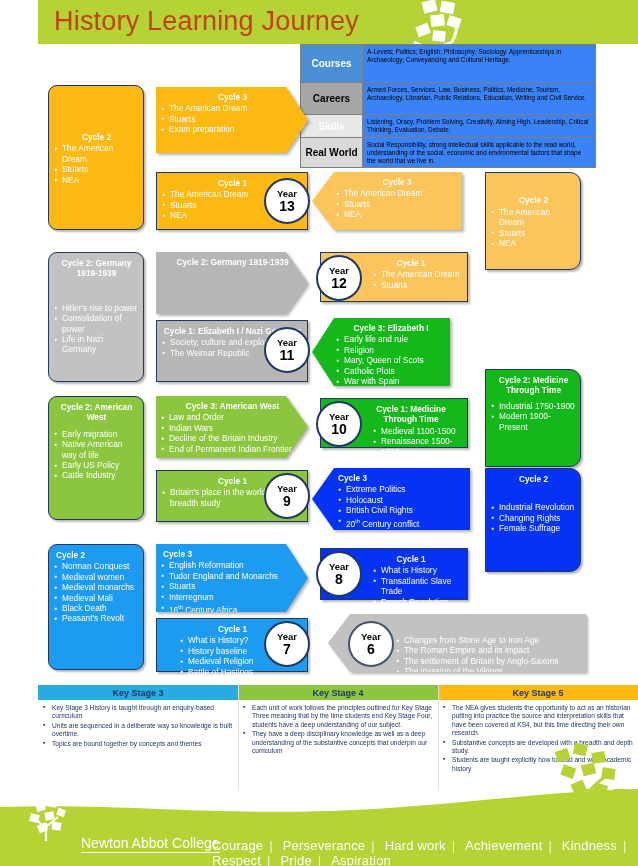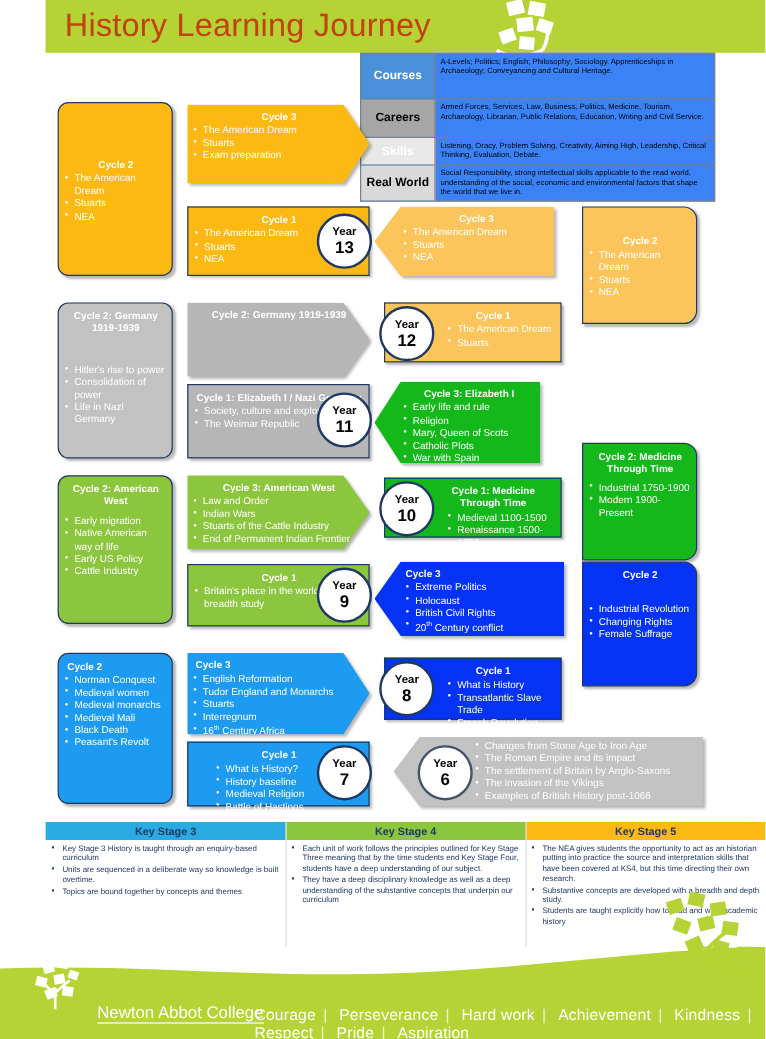--- a/index.html
+++ b/index.html
@@ -285,21 +285,21 @@
       <li>Cattle Industry</li>
     </ul>
   </div>
 
   <div class="arrow-wrap" style="left:156px; top:396px; width:152px; height:62px;">
     <div class="box c-lgreen arrow-r pad" style="border:none;">
       <span class="ttl">Cycle 3: American West</span>
       <ul>
         <li>Law and Order</li>
         <li>Indian Wars</li>
-        <li>Stuarts of the Cattle Industry</li>
+        <li>Decline of the Britain Industry</li>
         <li>End of Permanent Indian Frontier</li>
       </ul>
     </div>
   </div>
 
   <div class="box c-green sq pad" style="left:320px; top:398px; width:148px; height:50px; padding-left:52px;">
     <span class="ttl" style="margin-left:-14px;">Cycle 1: Medicine Through Time</span>
     <ul>
       <li>Medieval 1100-1500</li>
       <li>Renaissance 1500-1750</li>
@@ -392,21 +392,21 @@
       <li>Battle of Hastings</li>
     </ul>
   </div>
 
   <div class="yearcircle" style="left:264px; top:621px;">
     <span class="w">Year</span>
     <span class="n">7</span>
   </div>
 
   <div class="arrow-wrap" style="left:328px; top:614px; width:258px; height:58px;">
-    <div class="box c-grey arrow-l" style="border:none; padding:1px 4px 3px 68px;">
+    <div class="box c-grey arrow-l" style="border:none; padding:20px 4px 3px 68px;">
       <ul>
         <li>Changes from Stone Age to Iron Age</li>
         <li>The Roman Empire and its impact</li>
         <li>The settlement of Britain by Anglo-Saxons</li>
         <li>The invasion of the Vikings</li>
         <li>Examples of British History post-1066</li>
       </ul>
     </div>
   </div>
 

